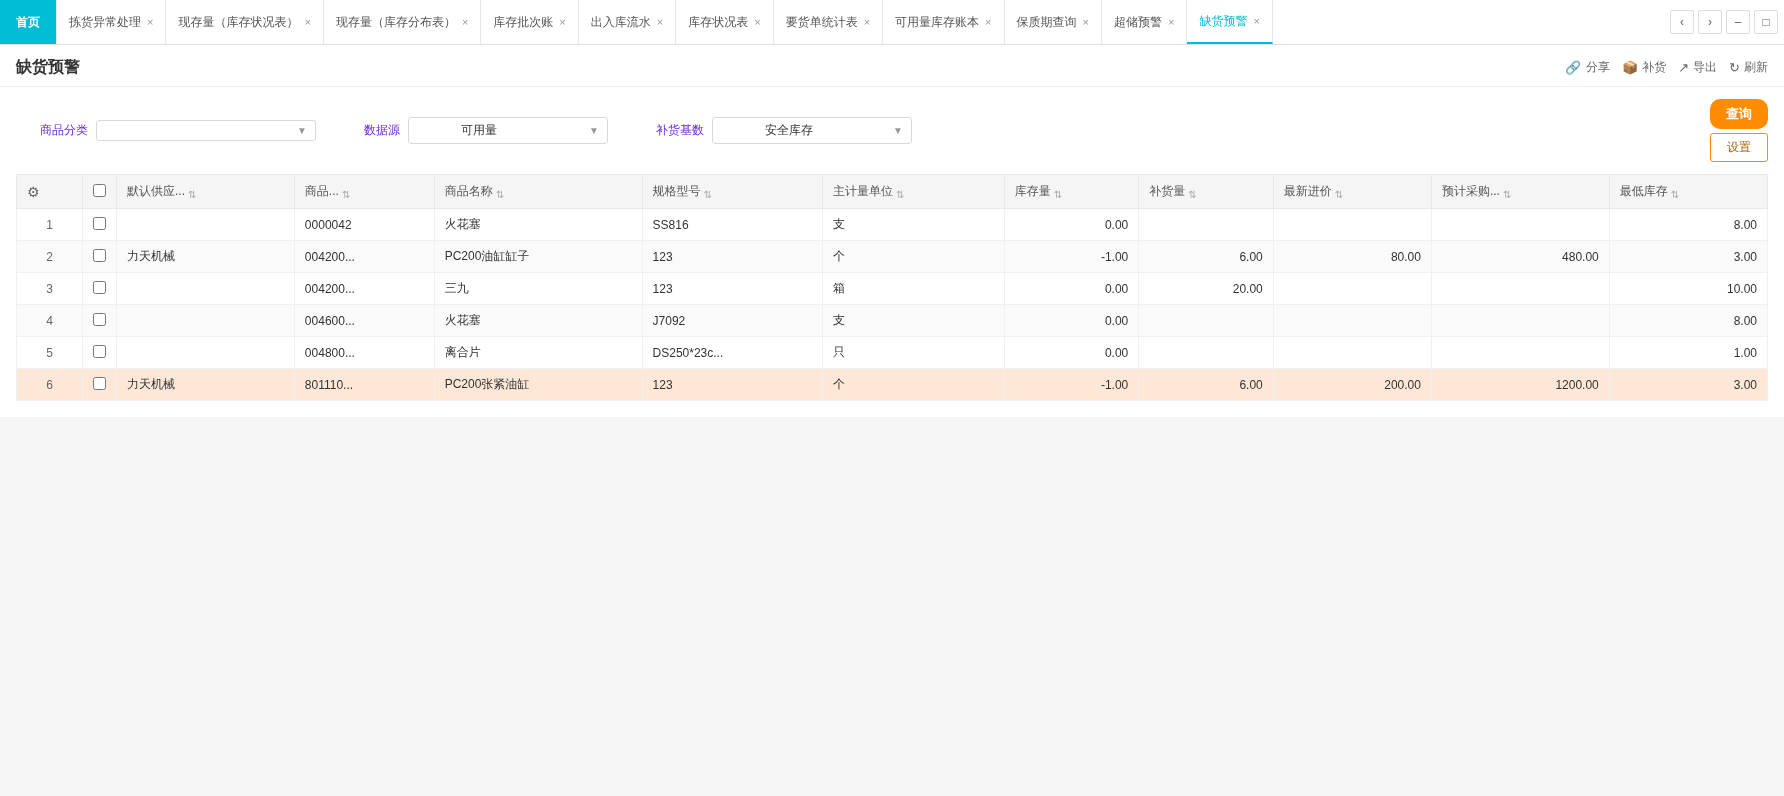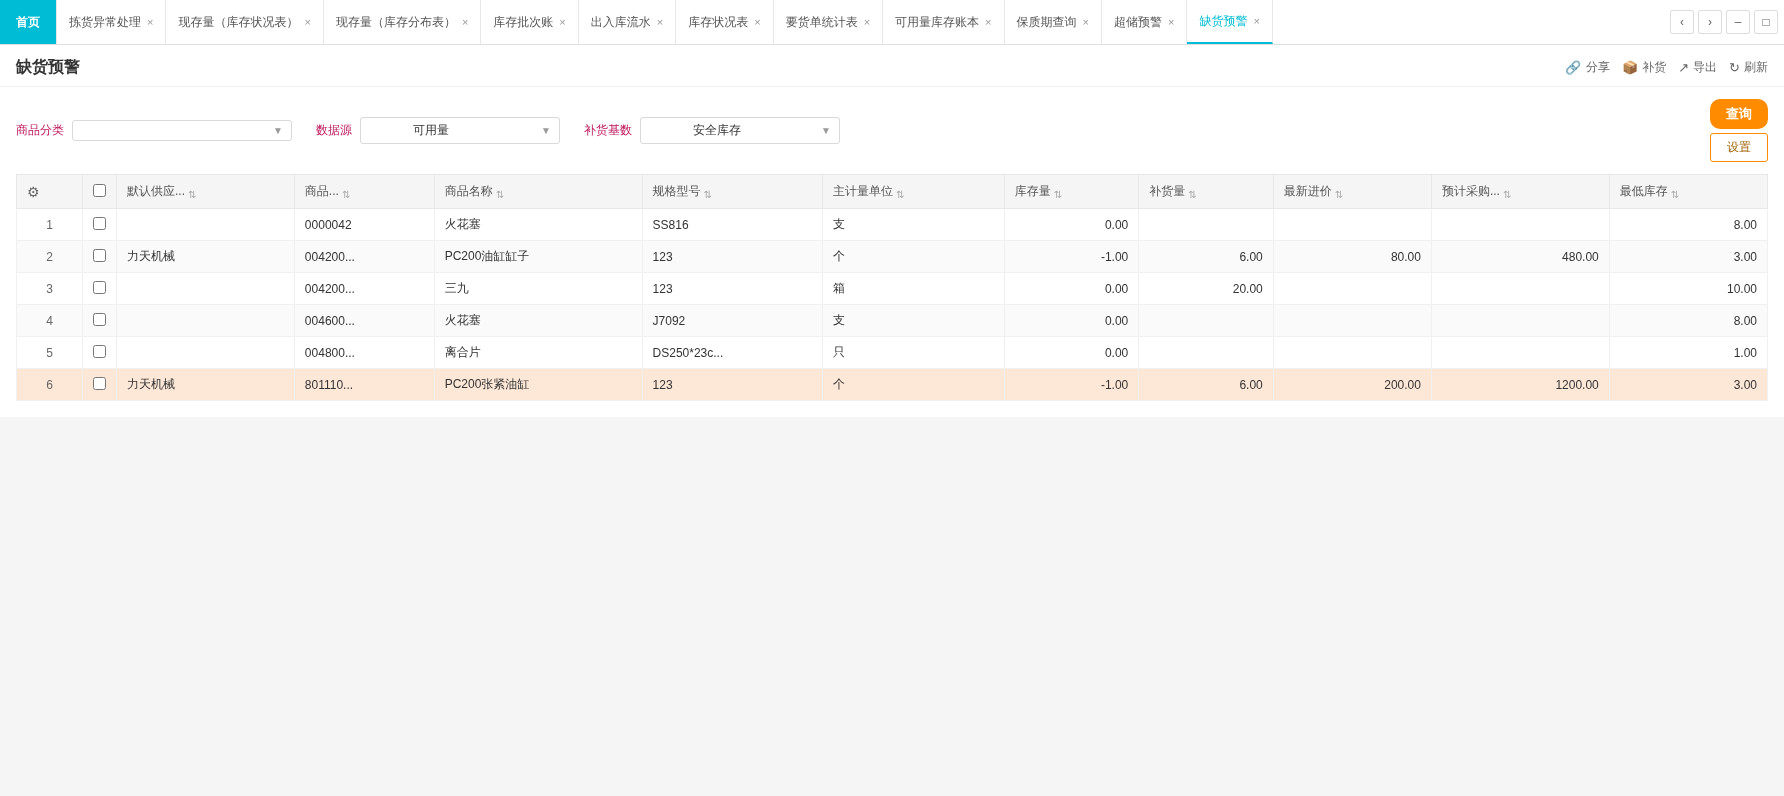--- a/index.html
+++ b/index.html
@@ -107,23 +107,24 @@
       padding: 12px 16px;
       gap: 24px;
       background: #fff;
     }
     .filter-group {
       display: flex;
       align-items: center;
       gap: 8px;
     }
     .filter-label {
-      color: #be185d;
+      color: #6d28d9;
       white-space: nowrap;
       font-size: 12px;
+      margin-left: 24px;
     }
     .filter-select {
       display: flex;
       align-items: center;
       border: 1px solid #d9d9d9;
       border-radius: 3px;
       padding: 4px 8px;
       min-width: 160px;
       background: #fff;
       cursor: pointer;

